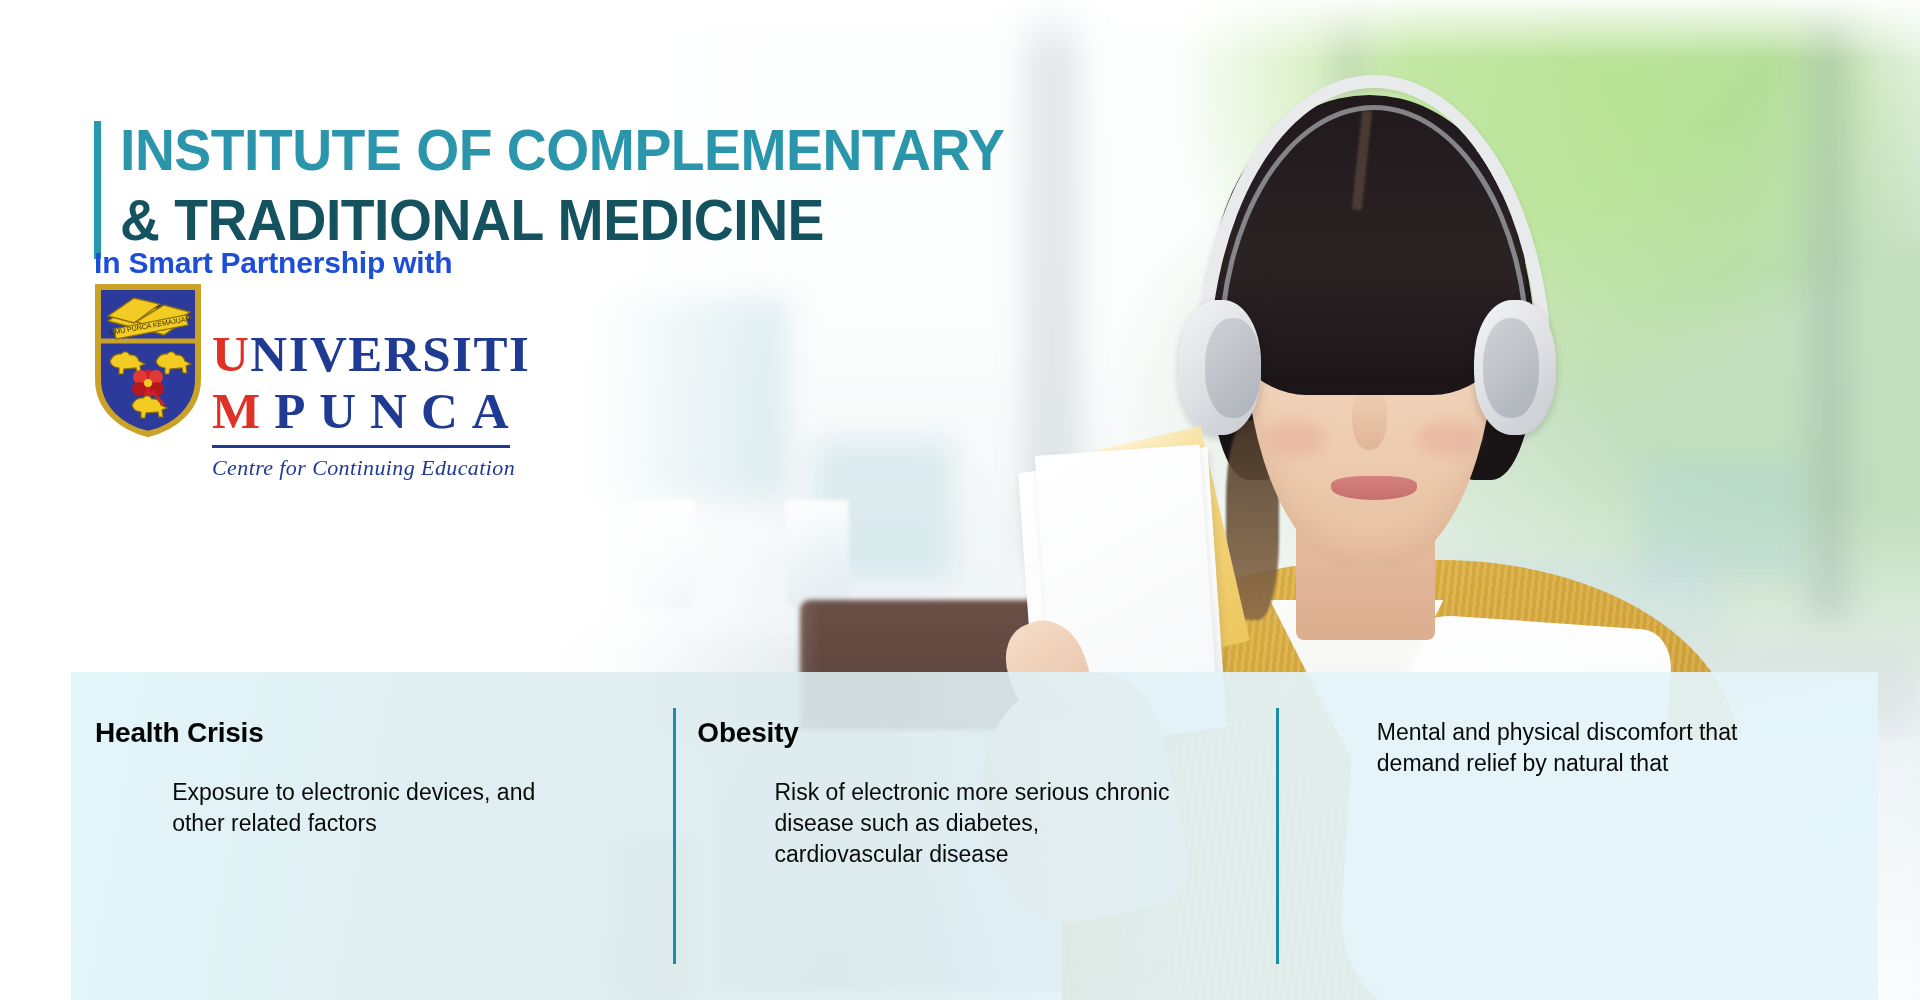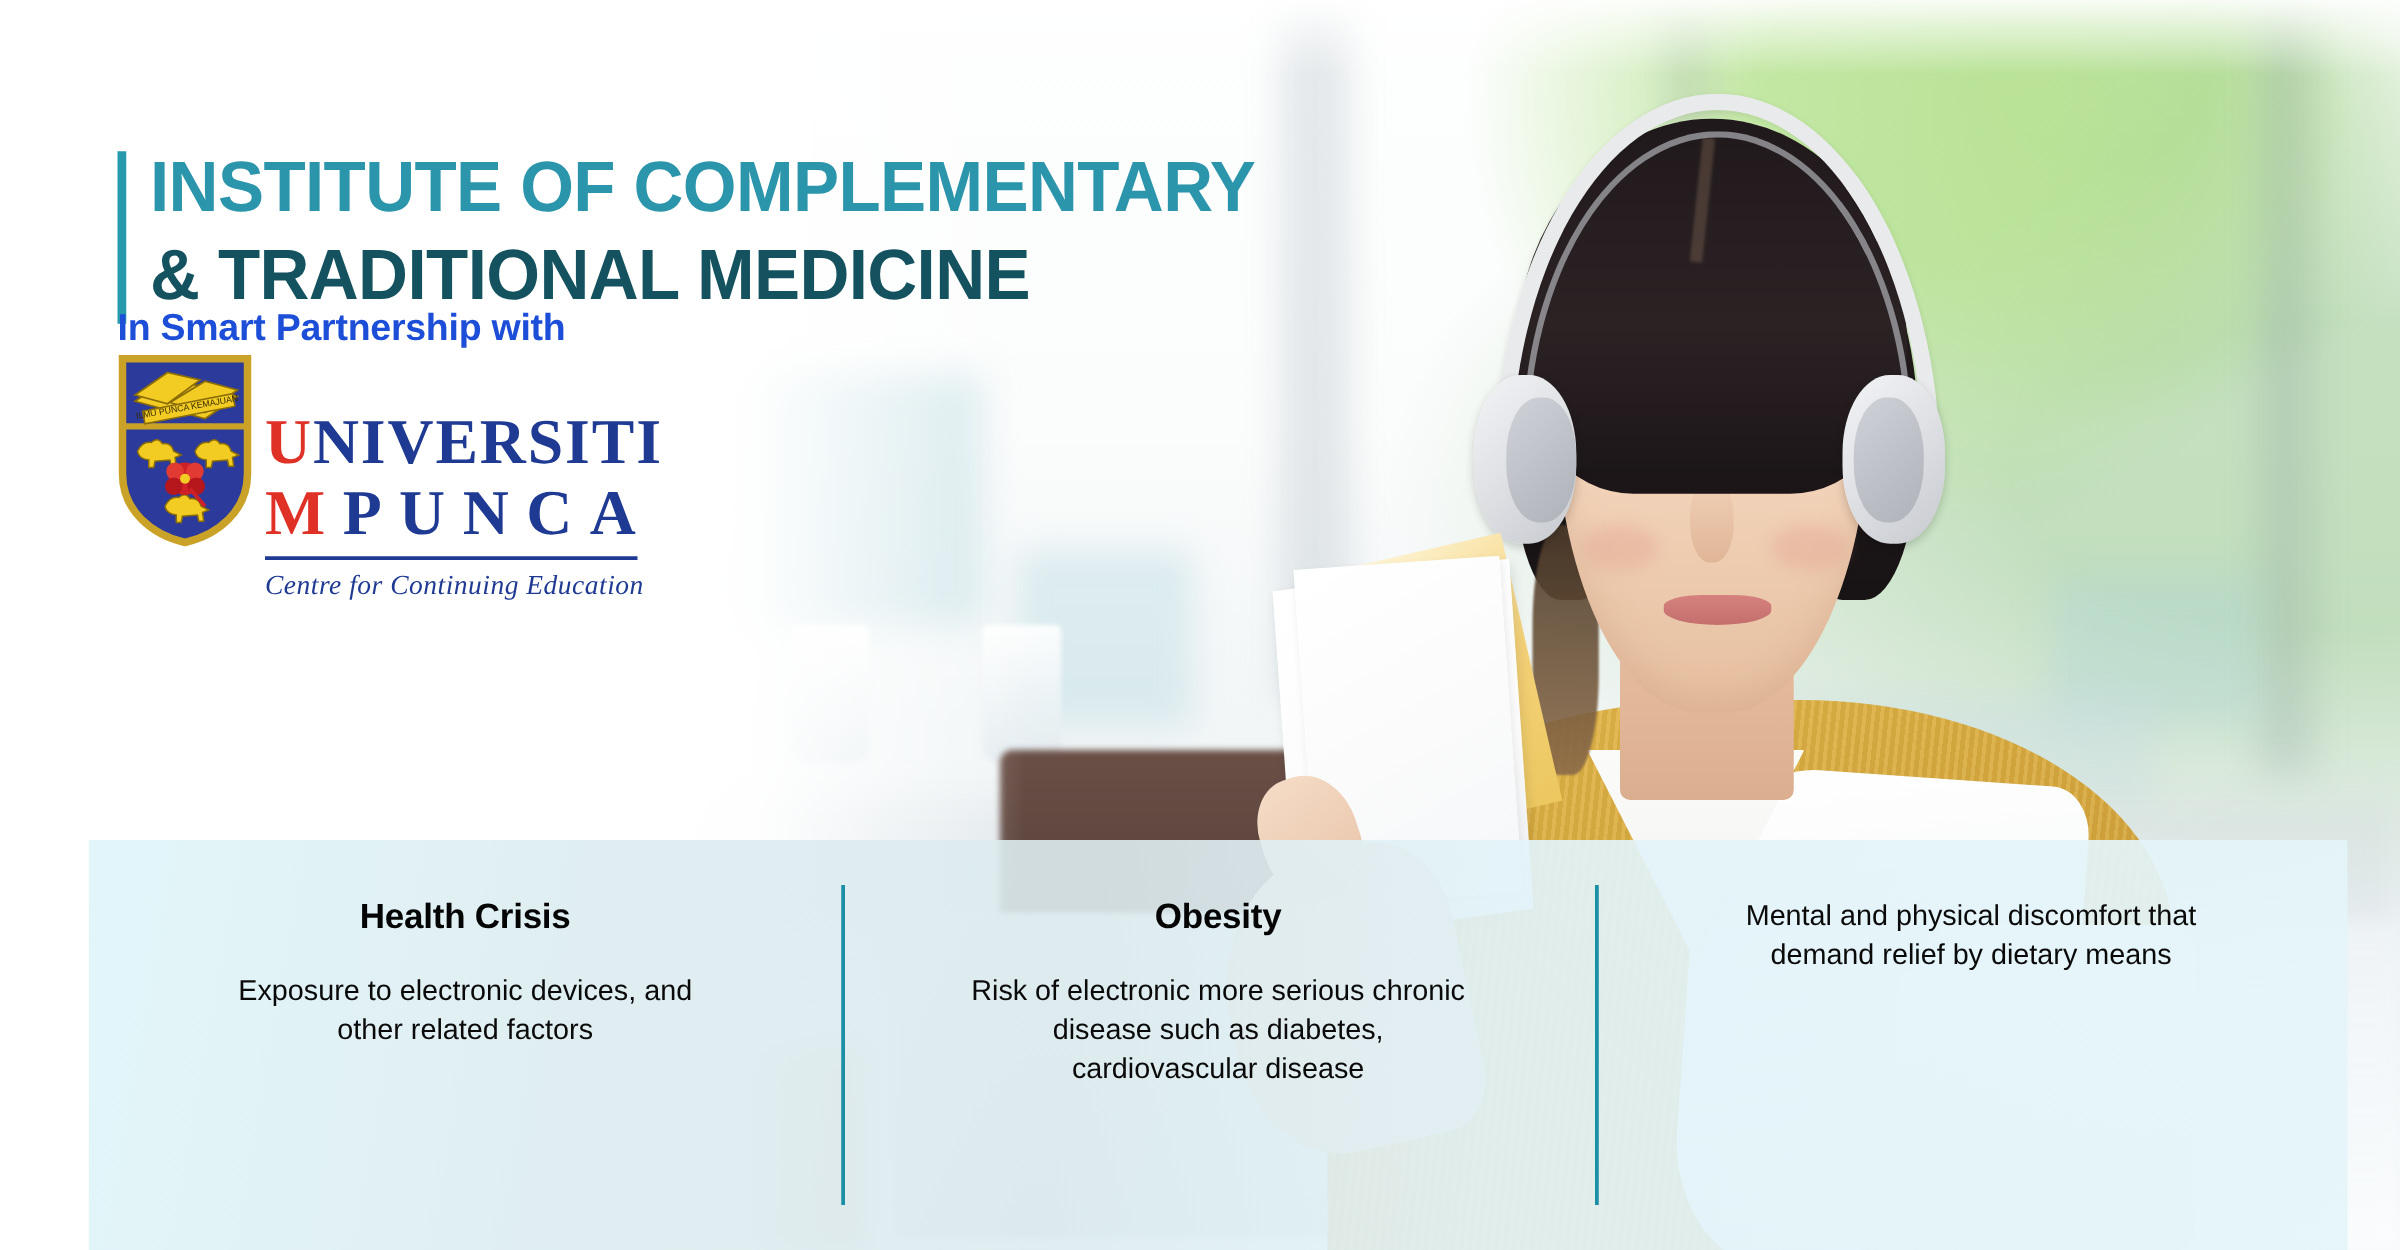--- a/index.html
+++ b/index.html
@@ -304,21 +304,21 @@
       rgba(220,236,239,0.90) 22%,
       rgba(221,236,239,0.90) 44%,
       rgba(226,243,249,0.92) 62%,
       rgba(228,245,250,0.93) 100%);
   }
   .cards { position: absolute; inset: 0; display: flex; }
   .card {
     position: relative;
     flex: 1 1 0;
     padding: 45px 24px 0;
-    text-align: center;
+    text-align: left;
   }
   .card + .card::before {
     content: "";
     position: absolute; left: 0; top: 36px;
     width: 3px; height: 256px;
     background: #1b8fa6;
   }
   .card-title {
     font-size: 28px; font-weight: bold; color: #050505;
     letter-spacing: -0.2px; margin-bottom: 28px;
@@ -460,19 +460,19 @@
         <div class="card-desc">Exposure to electronic devices, and other related factors</div>
       </div>
 
 
       <div class="card">
         <div class="card-title">Obesity</div>
         <div class="card-desc">Risk of electronic more serious chronic disease such as diabetes, cardiovascular disease</div>
       </div>
 
       <div class="card">
-        <div class="card-desc">Mental and physical discomfort that demand relief by dietary means</div>
+        <div class="card-desc">Mental and physical discomfort that demand relief by natural that</div>
       </div>
 
     </div>
   </div>
 
 </div>
 
 </body></html>

